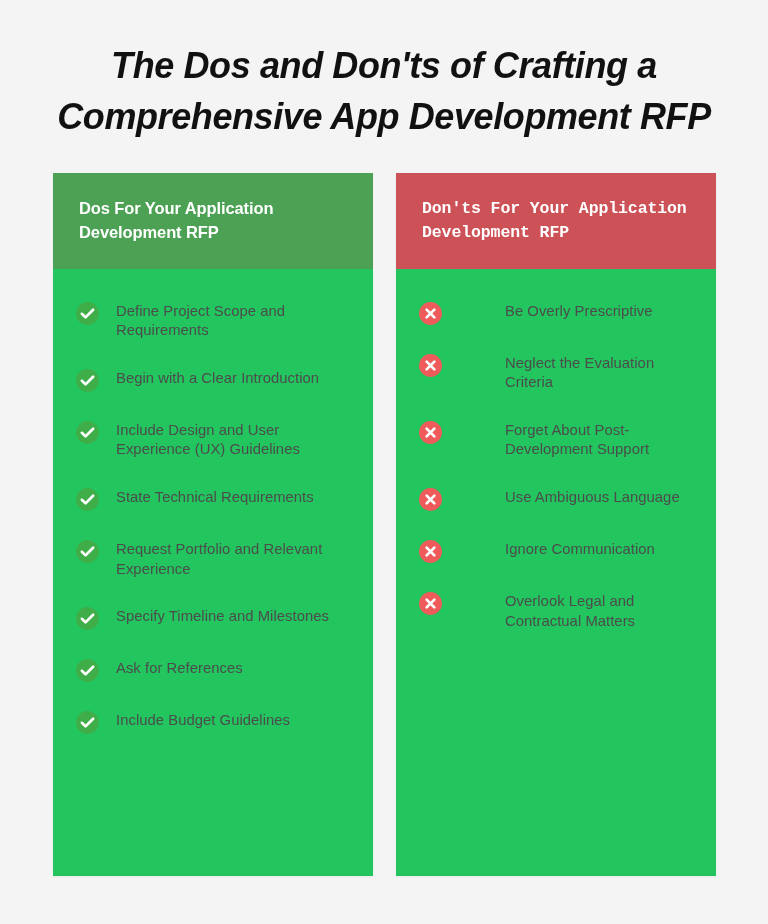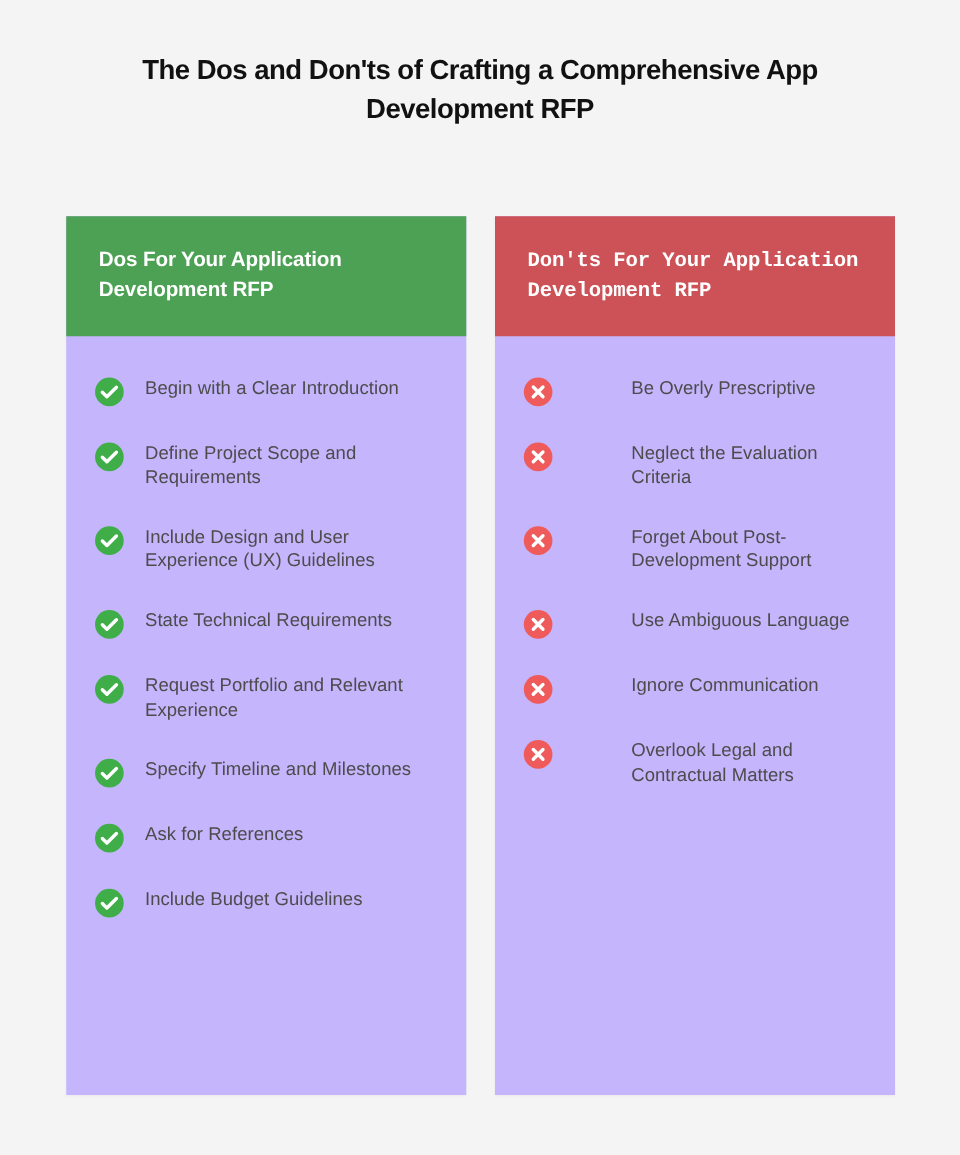--- a/index.html
+++ b/index.html
@@ -22,41 +22,42 @@
     box-sizing: border-box;
   }
 
   
   .title-wrap {
     padding: 40px 56px 0 56px;
     text-align: center;
   }
   .title {
     margin: 0;
-    font-size: 22px;
+    font-size: 36px;
     line-height: 1.42;
     font-weight: 700;
     letter-spacing: -0.4px;
     color: #111111;
     font-family: "Liberation Sans", sans-serif;
+    font-style: italic;
   }
 
   
   .columns {
     position: absolute;
     top: 173px;
     left: 53px;
     right: 52px;
     display: flex;
     gap: 23px;
     align-items: flex-start;
   }
   .card {
     flex: 1 1 0;
-    background: #c4b5fd;
+    background: #22c55e;
     min-height: 703px;
     box-shadow: 0 1px 2px rgba(0,0,0,0.05);
     display: flex;
     flex-direction: column;
   }
 
   .card-header {
     padding: 24px 24px 24px 26px;
     box-sizing: border-box;
     min-height: 77px;
@@ -125,30 +126,30 @@
       </div>
       <div class="card-body">
         <ul class="item-list">
           <li class="item">
             <span class="item-icon">
               <svg viewBox="0 0 24 24" width="25" height="25" aria-hidden="true">
                 <circle cx="12" cy="12" r="11" fill="#3fae49"></circle>
                 <path d="M6.6 12.3 L10.1 15.7 L17.4 8.4" fill="none" stroke="#ffffff" stroke-width="2.6" stroke-linecap="round" stroke-linejoin="round"></path>
               </svg>
             </span>
+            <span class="item-label">Define Project Scope and Requirements</span>
+          </li>
+          <li class="item">
+            <span class="item-icon">
+              <svg viewBox="0 0 24 24" width="25" height="25" aria-hidden="true">
+                <circle cx="12" cy="12" r="11" fill="#3fae49"></circle>
+                <path d="M6.6 12.3 L10.1 15.7 L17.4 8.4" fill="none" stroke="#ffffff" stroke-width="2.6" stroke-linecap="round" stroke-linejoin="round"></path>
+              </svg>
+            </span>
             <span class="item-label">Begin with a Clear Introduction</span>
-          </li>
-          <li class="item">
-            <span class="item-icon">
-              <svg viewBox="0 0 24 24" width="25" height="25" aria-hidden="true">
-                <circle cx="12" cy="12" r="11" fill="#3fae49"></circle>
-                <path d="M6.6 12.3 L10.1 15.7 L17.4 8.4" fill="none" stroke="#ffffff" stroke-width="2.6" stroke-linecap="round" stroke-linejoin="round"></path>
-              </svg>
-            </span>
-            <span class="item-label">Define Project Scope and Requirements</span>
           </li>
           <li class="item">
             <span class="item-icon">
               <svg viewBox="0 0 24 24" width="25" height="25" aria-hidden="true">
                 <circle cx="12" cy="12" r="11" fill="#3fae49"></circle>
                 <path d="M6.6 12.3 L10.1 15.7 L17.4 8.4" fill="none" stroke="#ffffff" stroke-width="2.6" stroke-linecap="round" stroke-linejoin="round"></path>
               </svg>
             </span>
             <span class="item-label">Include Design and User Experience (UX) Guidelines</span>
           </li>

